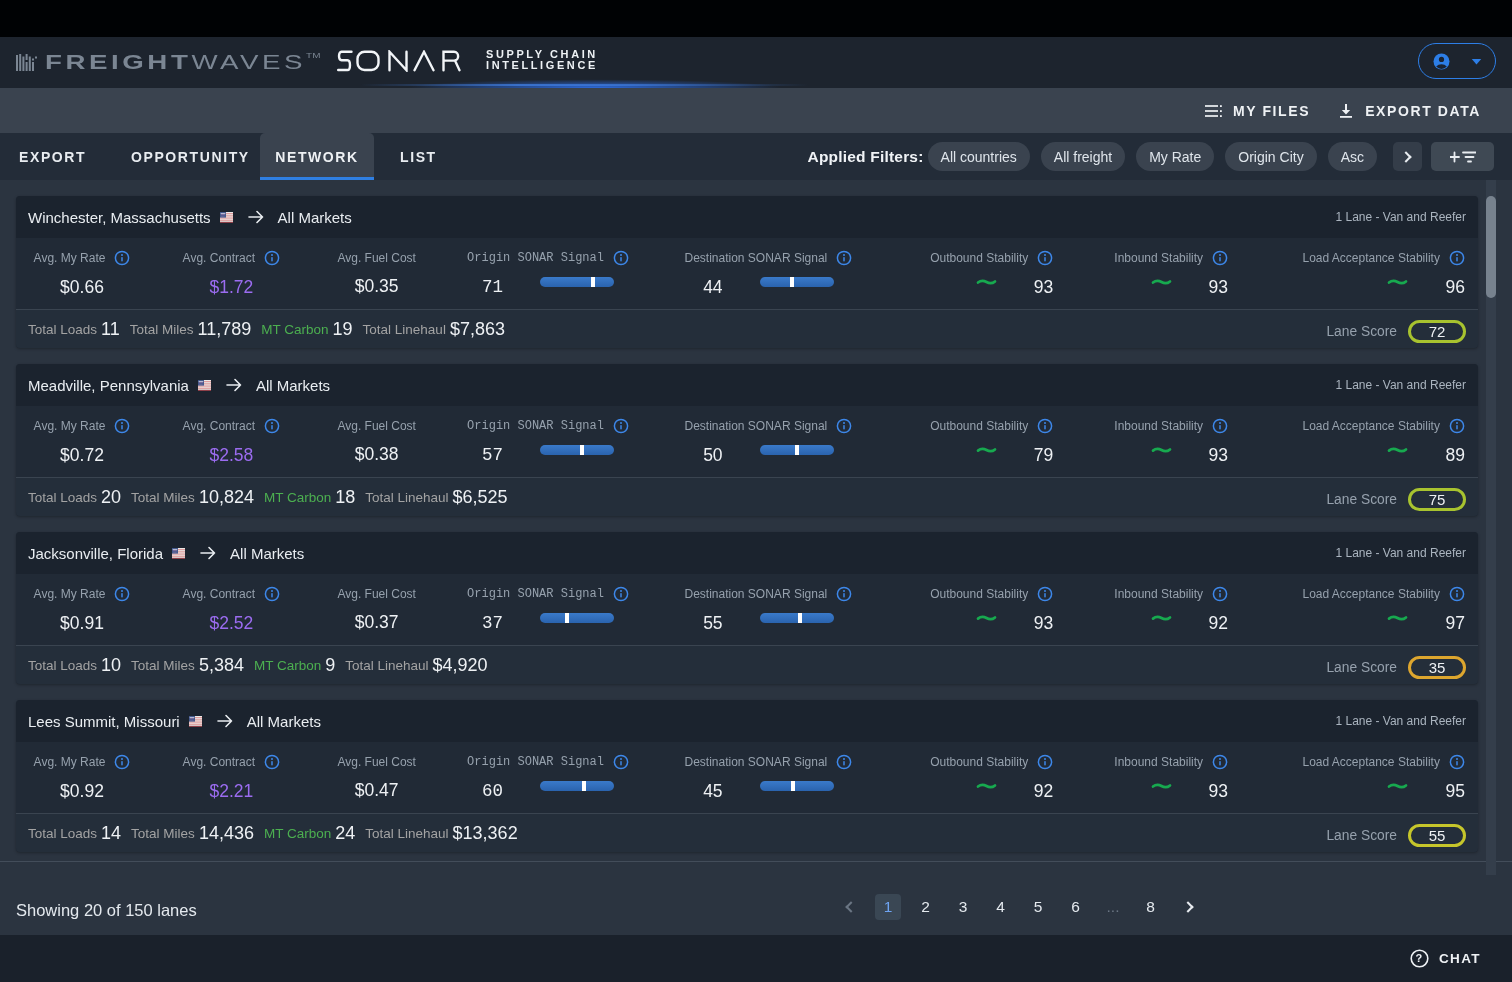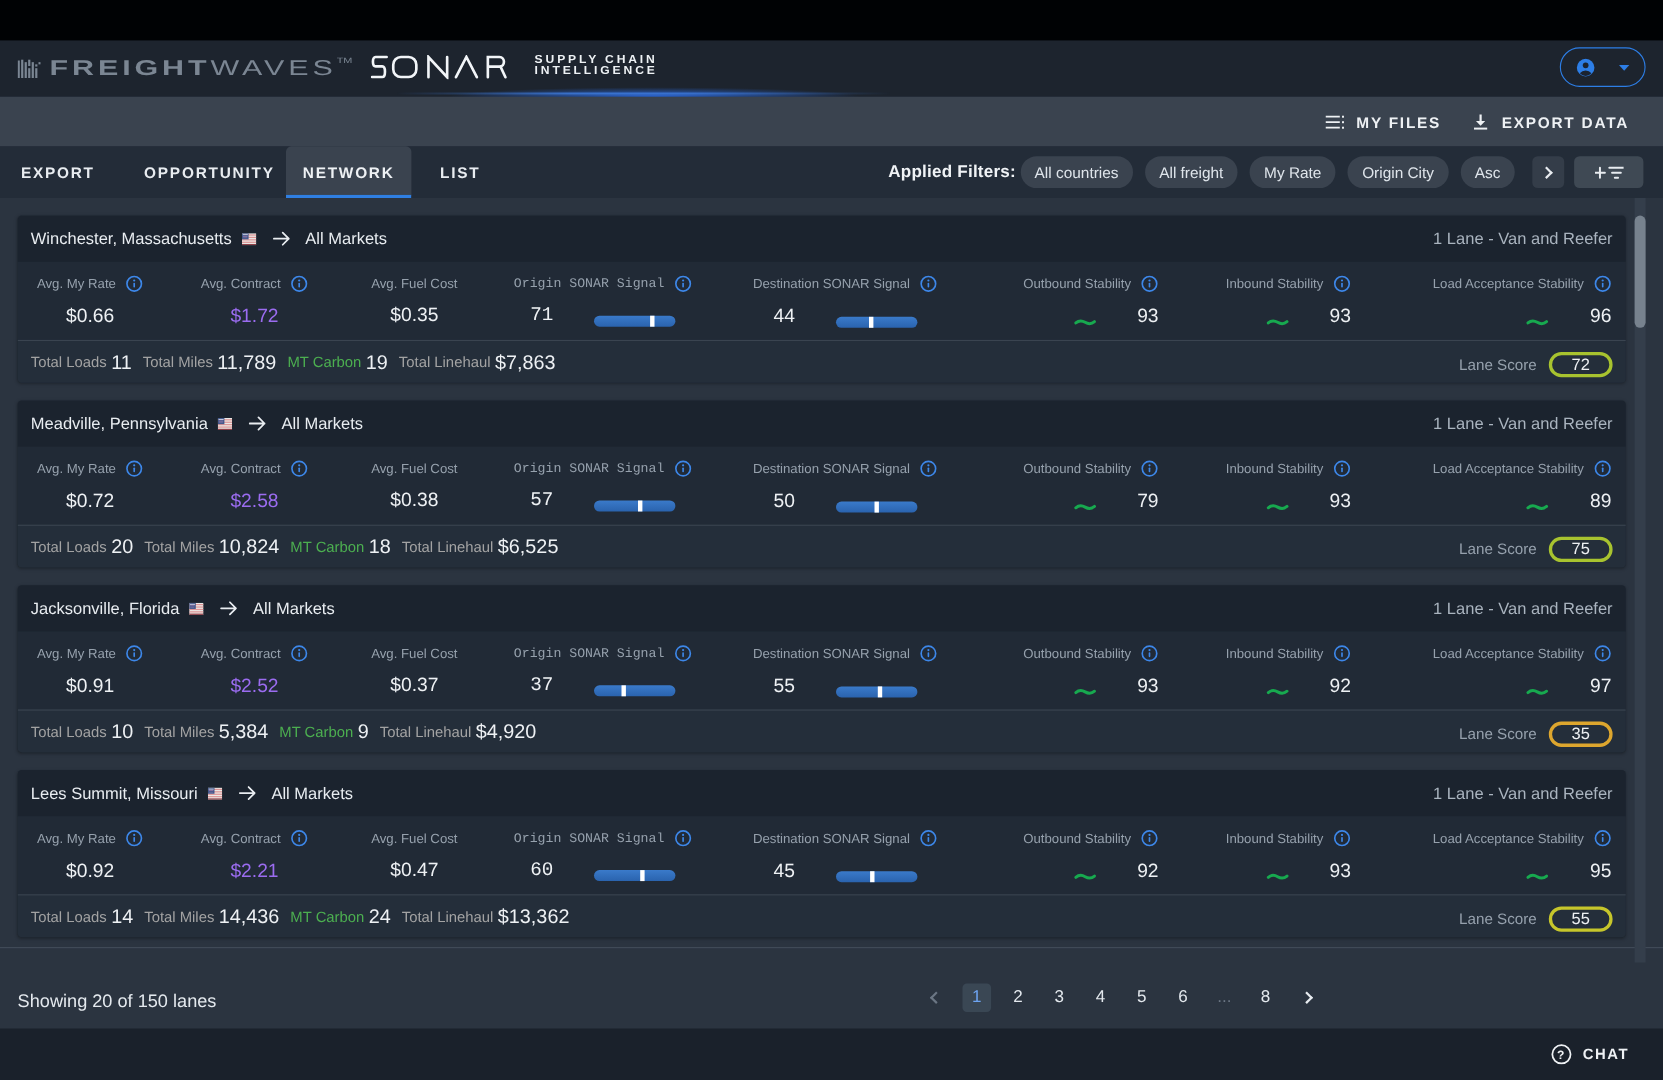--- a/index.html
+++ b/index.html
@@ -31,38 +31,38 @@
 .chev { width:8px; height:8px; border-right:2px solid #e8ecf0; border-top:2px solid #e8ecf0; transform:rotate(45deg); margin-left:-3px; }
 .content { position:absolute; left:0; top:180px; width:1512px; height:682px; background:#2b3440; border-bottom:1px solid #434d5a; }
 .card { position:relative; margin:0 0 16px 16px; width:1462px; height:152px; border-radius:4px; overflow:hidden; background:#212a36; box-shadow:0 1px 3px rgba(0,0,0,.3); }
 .card:first-child { margin-top:16px; }
 .chead { height:42px; background:#1b232e; display:flex; align-items:center; justify-content:space-between; padding:0 12px; }
 .chl { display:flex; align-items:center; }
 .city { color:#e9edf1; font-size:15px; }
 .flag { margin-left:9px; }
 .arrow { margin-left:15px; }
 .mkts { margin-left:14px; color:#e9edf1; font-size:15px; }
-.chr { color:#aab4bf; font-size:15px; }
+.chr { color:#aab4bf; font-size:12px; }
 .cmet { height:71px; display:flex; justify-content:space-between; padding:0 13px; }
 .col { display:flex; flex-direction:column; justify-content:center; }
 .c-center { align-items:center; }
 .c-right { align-items:flex-end; }
 .cmet .col:nth-child(1) { min-width:106px; }
 .cmet .col:nth-child(2) { min-width:111px; }
 .cmet .col:nth-child(3) { min-width:98px; }
 .cmet .col:nth-child(4) { min-width:163px;font-family:Liberation Mono, monospace; }
 .cmet .col:nth-child(5) { min-width:196px; }
 .cmet .col:nth-child(6) { min-width:146px; }
 .cmet .col:nth-child(7) { min-width:134px; }
 .cmet .col:nth-child(8) { min-width:196px; }
 .lbl { color:#96a1ad; font-size:12px; display:flex; align-items:center; white-space:nowrap; margin-bottom:11px; }
 .lbl .info { margin-left:9px; }
 .val { color:#eef1f4; font-size:17.5px; }
 .purple { color:#9b6cf0; }
-.valrow { display:flex; align-items:flex-end;gap:24px; }
+.valrow { display:flex; align-items:flex-start;gap:24px; }
 .bar { position:relative; width:74px; height:10px; border-radius:5px; background:linear-gradient(180deg,#3a7aca,#2a63ae); margin-left:13px; }
 .tick { position:absolute; top:0; width:4px; height:10px; background:#fff; margin-left:-2px; }
 .squig { margin-right:13px; }
 .cfoot { height:39px; border-top:1px solid #3a4450; background:#242e3a; display:flex; align-items:center; justify-content:space-between; padding:0 12px; }
 .totals { display:flex; align-items:center; }
 .tl { color:#a3a3a3; font-size:13.5px; }
 .tg { margin-left:10px; }
 .tv { color:#eef1f4; font-size:18px; margin-left:4px; }
 .green { color:#4caf50; }
 .score { display:flex; align-items:center; position:relative; top:2px; }

